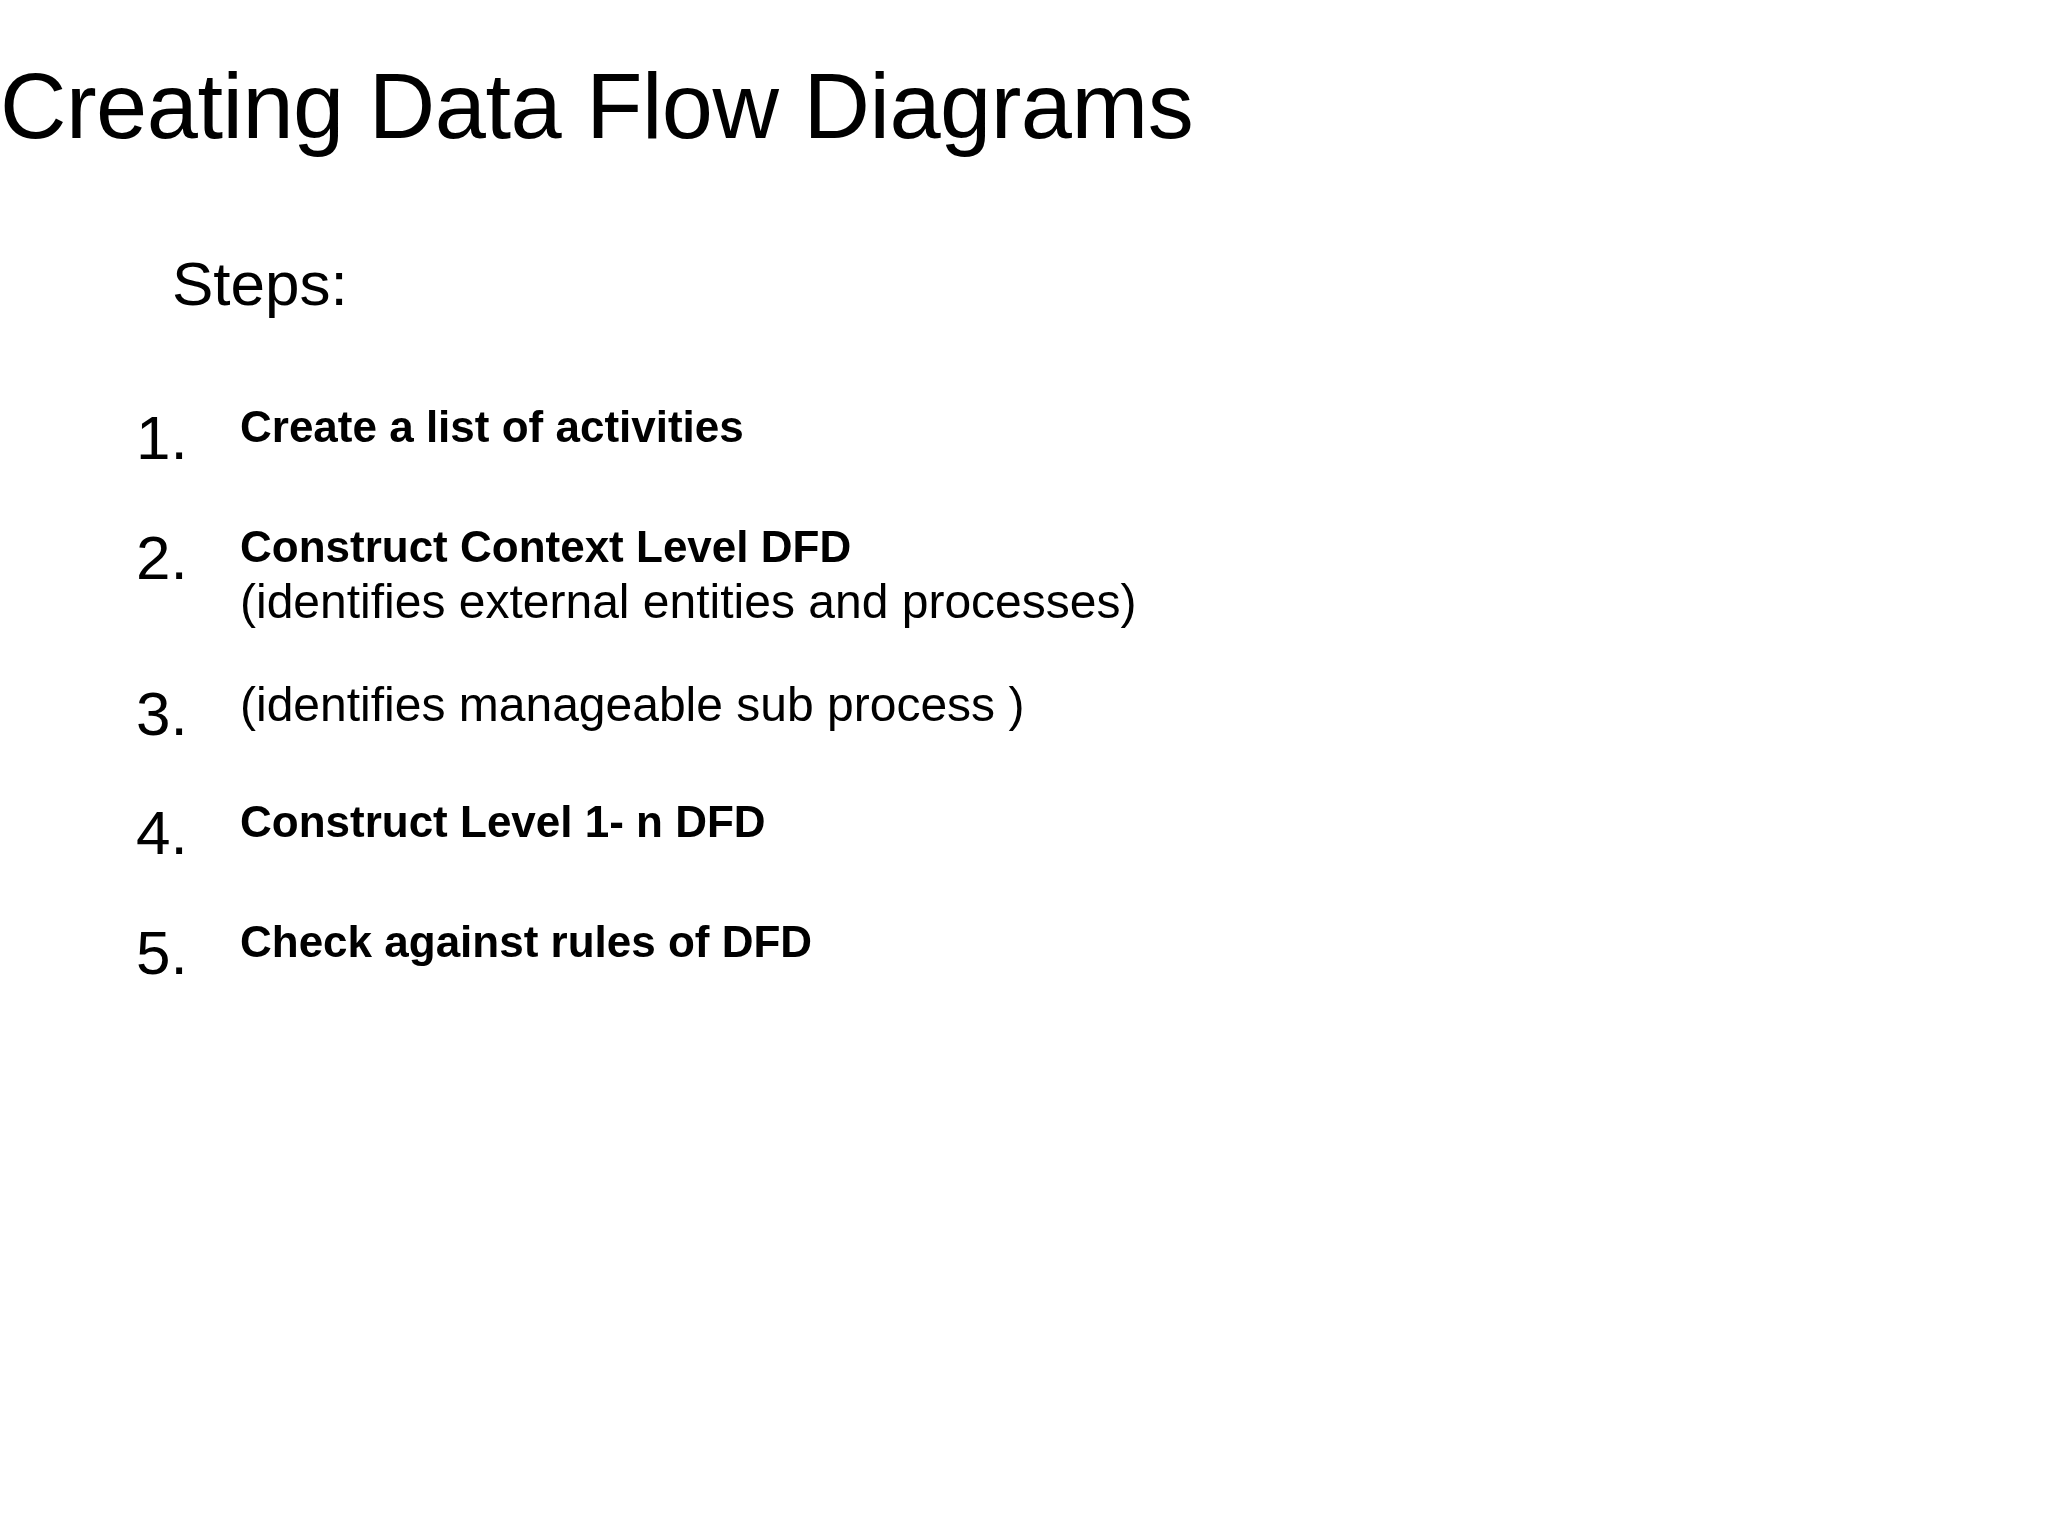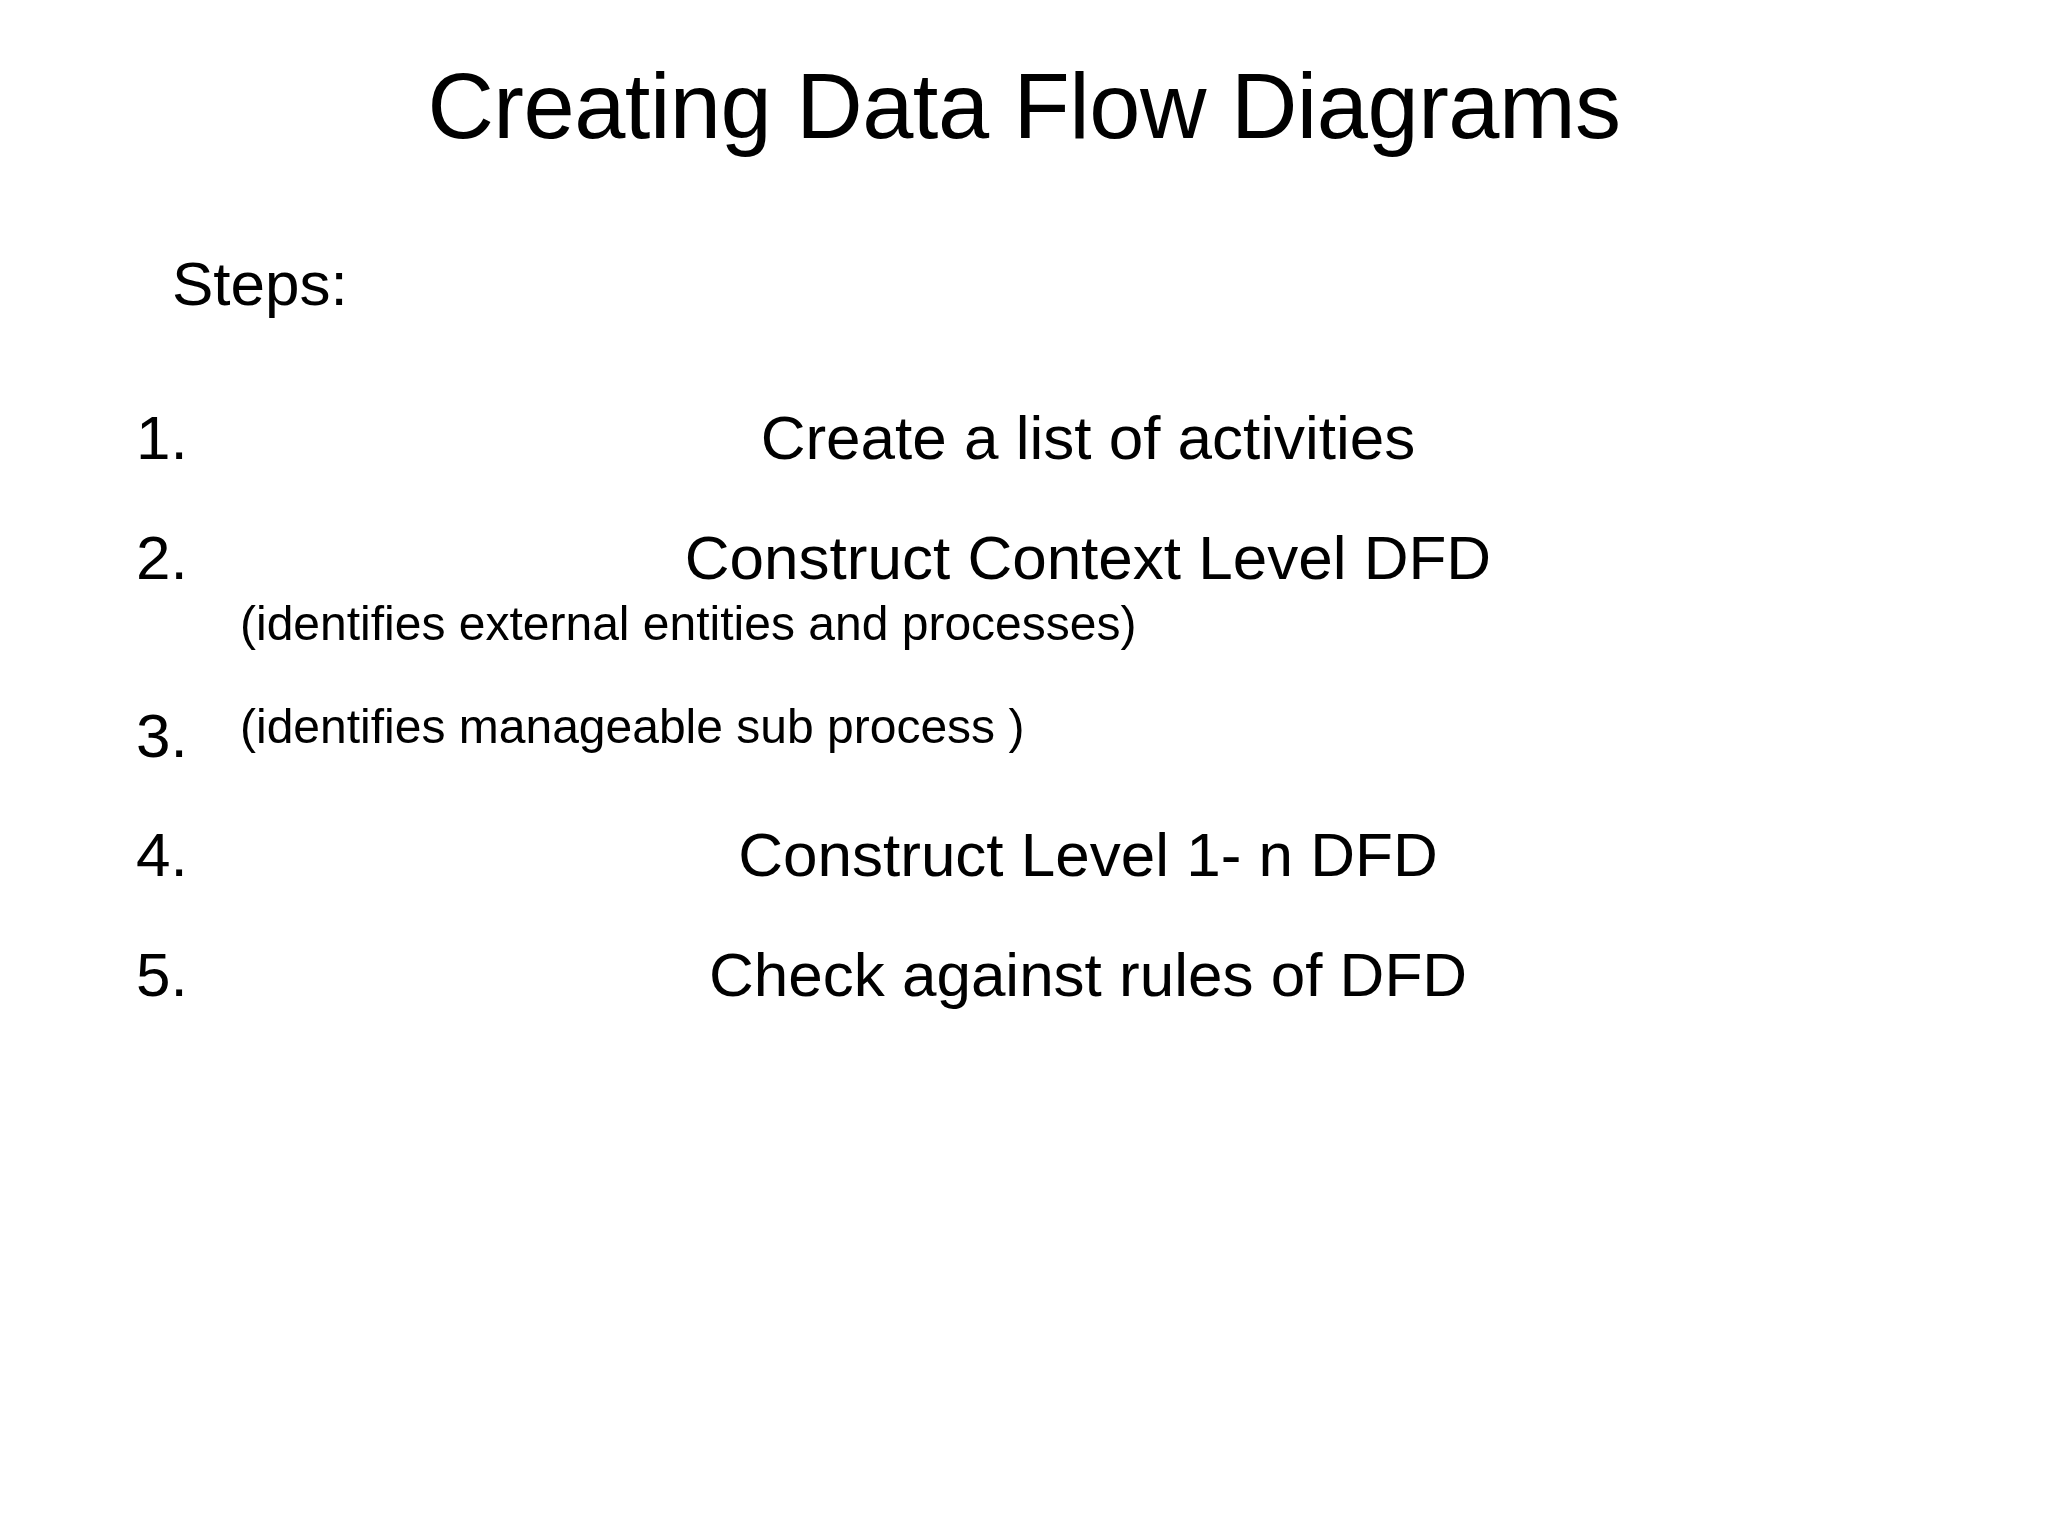--- a/index.html
+++ b/index.html
@@ -24,21 +24,21 @@
     background: #ffffff;
     box-sizing: border-box;
   }
 
   
   .slide-title {
     position: absolute;
     left: 0;
     top: 58px;
     width: 2048px;
-    text-align: center;
+    text-align: left;
     font-size: 92px;
     line-height: 1.05;
     font-weight: 400;
     letter-spacing: -0.5px;
     white-space: nowrap;
   }
 
   
   .steps-label {
     position: absolute;
@@ -77,25 +77,24 @@
     text-align: left;
     white-space: nowrap;
   }
 
   .step-body {
     flex: 1 1 auto;
     min-width: 0;
   }
 
   .step-text {
-    font-size: 62px;
+    font-size: 44px;
     line-height: 1.22;
-    font-weight: 400;
+    font-weight: 700;
     white-space: nowrap;
-    text-align: center;
   }
 
   .step-subtext {
     font-size: 48px;
     line-height: 1.22;
     font-weight: 400;
     white-space: nowrap;
   }
 
   .step-subtext:empty {

